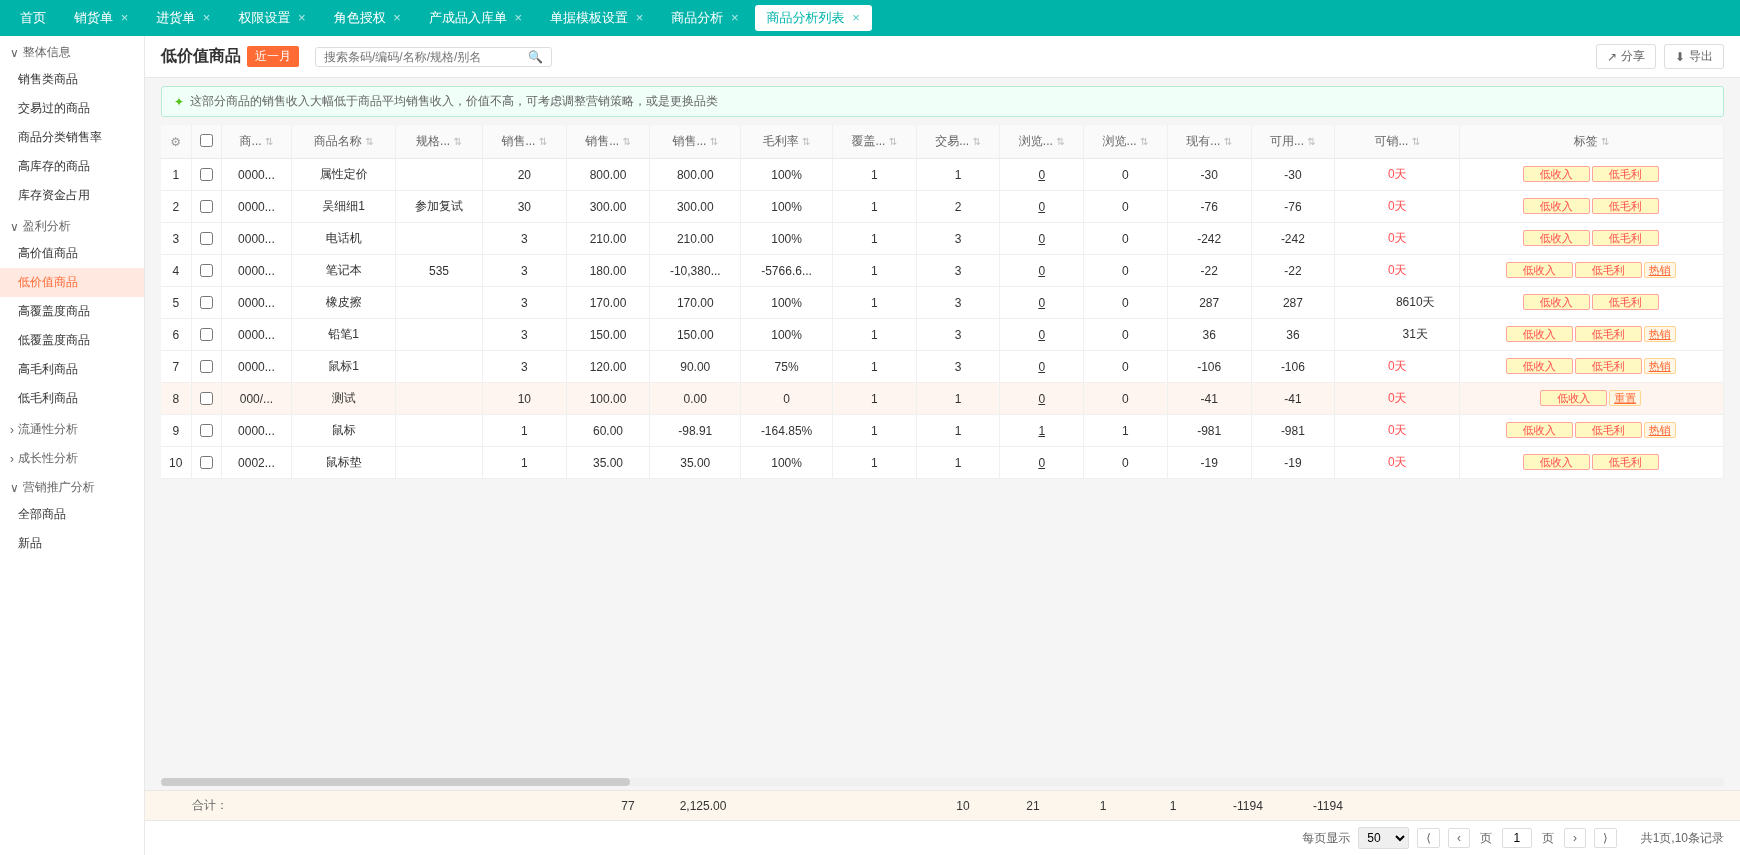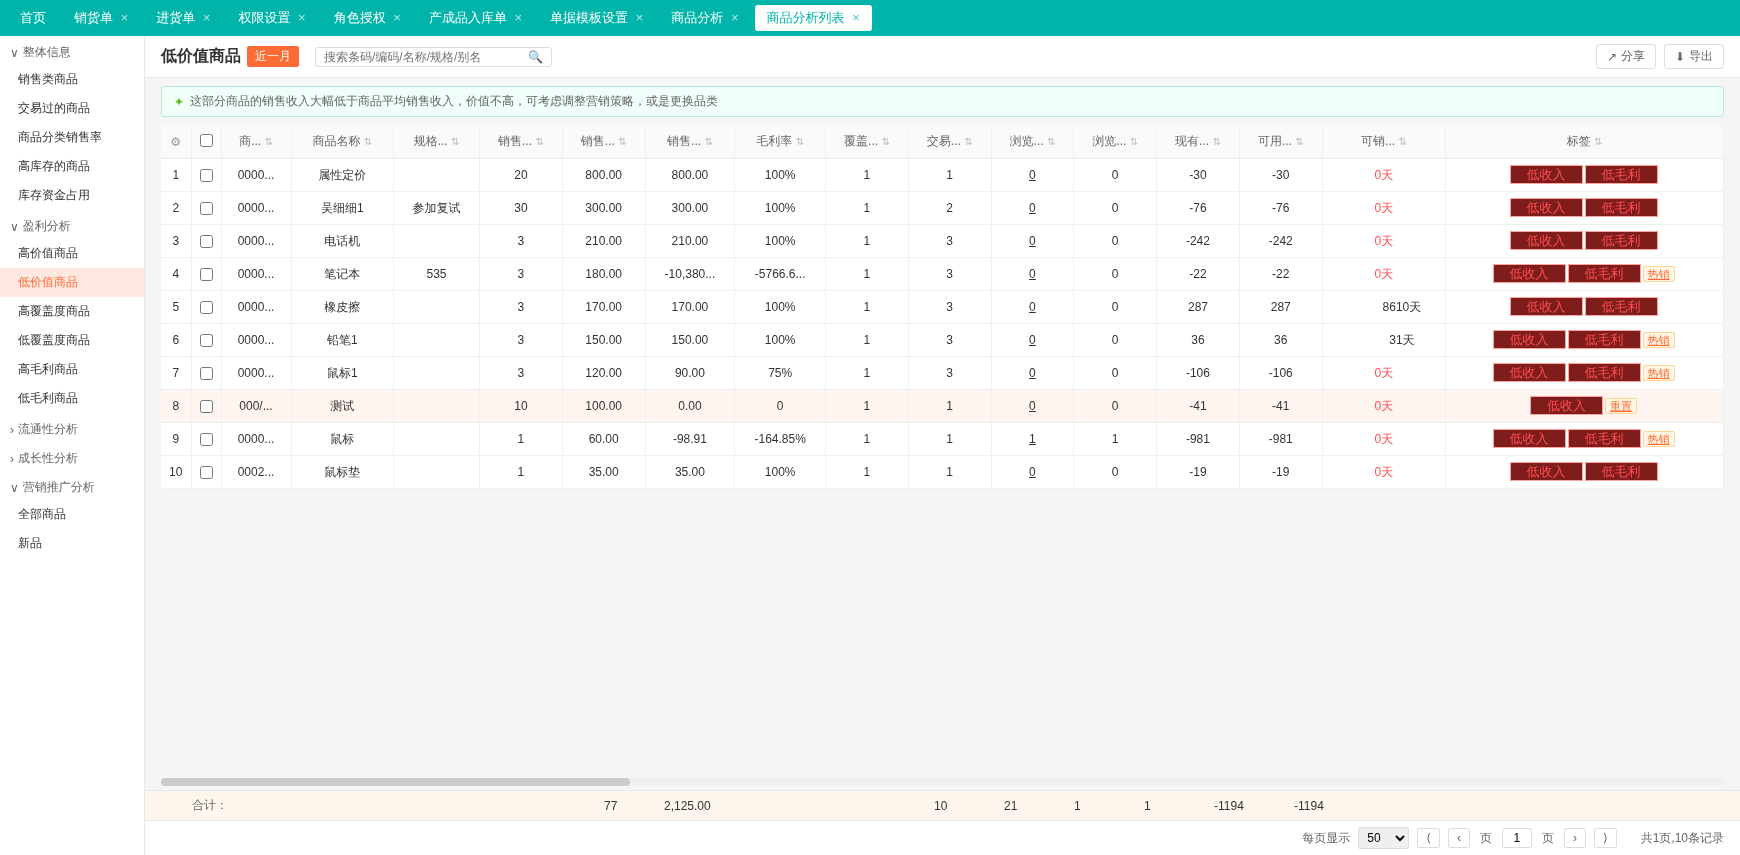--- a/index.html
+++ b/index.html
@@ -42,31 +42,31 @@
     .table-wrapper { flex: 1; overflow: auto; padding: 0 16px; }
     table { width: 100%; border-collapse: collapse; background: #fff; font-size: 12px; }
     thead tr { background: #fafafa; }
     th { padding: 8px 6px; text-align: center; border-bottom: 1px solid #e8e8e8; border-right: 1px solid #f0f0f0; color: #666; font-weight: normal; white-space: nowrap; position: relative; cursor: pointer; }
     th .sort-icon { color: #bbb; font-size: 10px; }
     td { padding: 7px 6px; text-align: center; border-bottom: 1px solid #f0f0f0; border-right: 1px solid #f0f0f0; white-space: nowrap; }
     tr.highlighted td { background: #fff5f0; }
     .col-checkbox { width: 30px; }
     .col-settings { width: 30px; }
 
-    .tag-red { color: #ff4d4f; font-size: 13px; background: #7f1d1d; border: 1px solid #ffa39e; padding: 1px 16px; border-radius: 2px; margin-right: 2px; }
+    .tag-red { color: #ff4d4f; font-size: 11px; background: #fef9c3; border: 1px solid #ffa39e; padding: 1px 16px; border-radius: 2px; margin-right: 2px; }
     .tag-orange { color: #ff6b35; font-size: 11px; background: #fff7e6; border: 1px solid #ffd591; padding: 1px 4px; border-radius: 2px; margin-right: 2px; text-decoration: underline; }
     .link-underline { text-decoration: underline; color: #333; cursor: pointer; }
     .days-red { color: #ff4d4f; }
     .days-normal { color: #333; margin-left: 36px; }
 
     
     .table-footer { background: #fdf6ec; border-top: 1px solid #e8e8e8; padding: 6px 16px; display: flex; align-items: center; font-size: 12px; }
     .footer-label { color: #666; margin-right: 20px; margin-left: 31px; }
     .footer-cells { display: flex; flex: 1; }
-    .footer-cell { text-align: left; padding: 0 6px; color: #333; }
+    .footer-cell { text-align: center; padding: 0 6px; color: #333; }
 
     
     .pagination { background: #fff; border-top: 1px solid #e8e8e8; padding: 6px 16px; display: flex; align-items: center; justify-content: flex-end; gap: 8px; font-size: 12px; }
     .pagination-info { color: #666; }
     .page-size-select { border: 1px solid #ddd; padding: 2px 4px; border-radius: 2px; font-size: 12px; }
     .page-btn { border: 1px solid #ddd; background: #fff; padding: 2px 8px; cursor: pointer; border-radius: 2px; font-size: 12px; color: #666; }
     .page-input { width: 30px; border: 1px solid #ddd; text-align: center; padding: 2px; border-radius: 2px; font-size: 12px; }
 
     
     .scroll-bar { height: 8px; background: #f0f0f0; margin: 0 16px; border-radius: 4px; }

